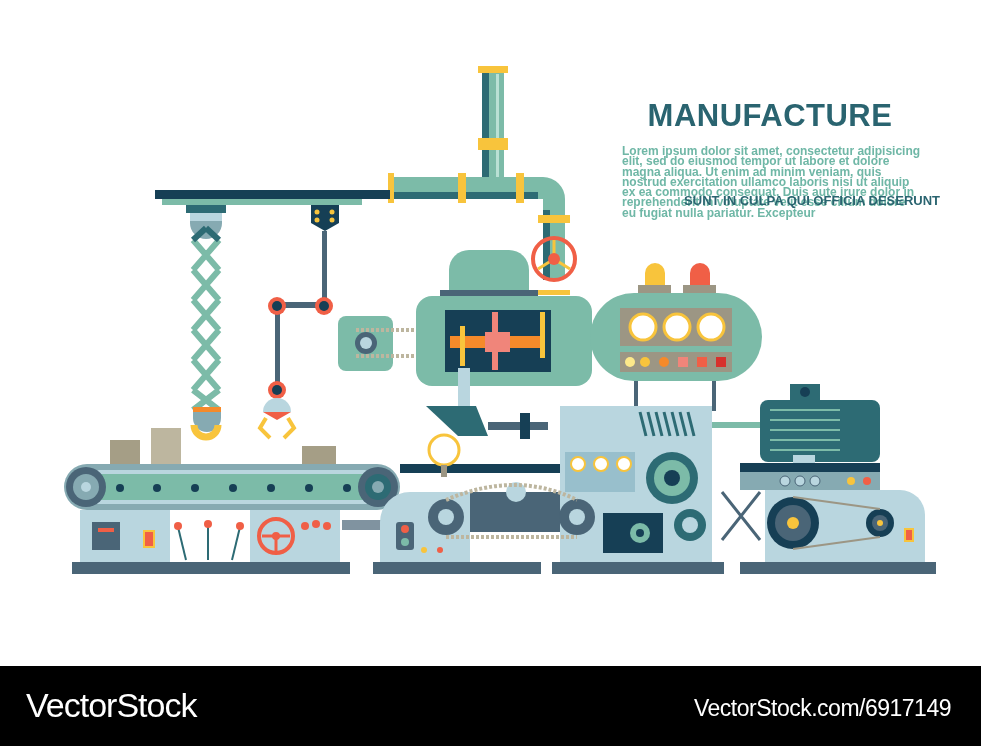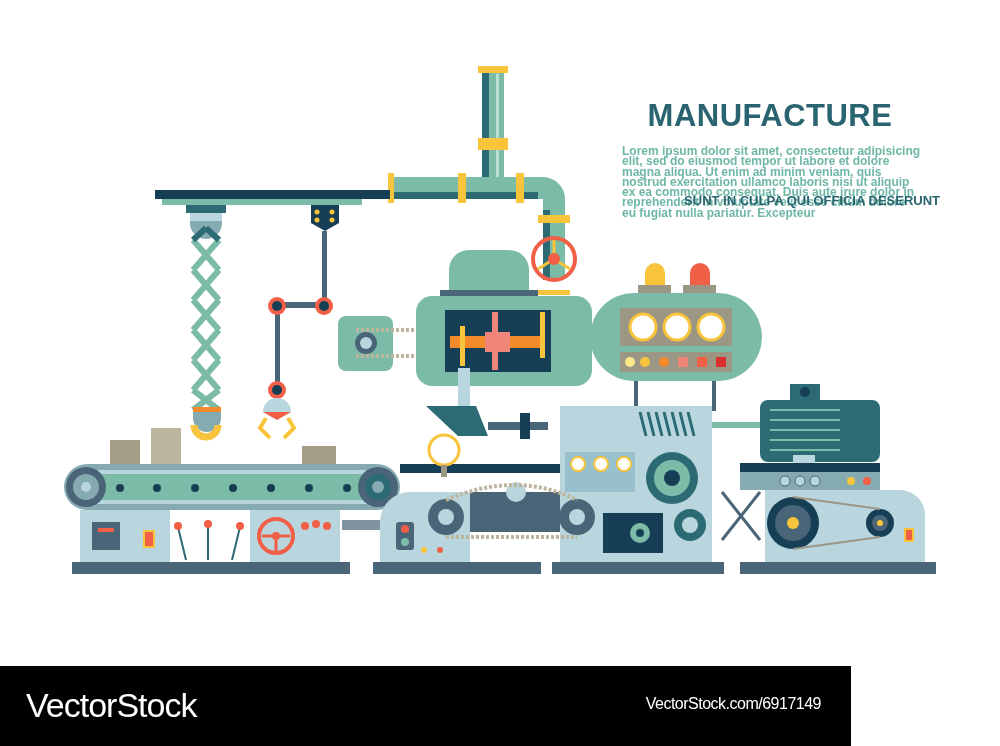--- a/index.html
+++ b/index.html
@@ -1,23 +1,23 @@
 <!DOCTYPE html>
 <html><head>
 <meta charset="utf-8">
 <style>
   html,body{margin:0;padding:0;}
   body{width:1000px;height:746px;background:#fff;position:relative;overflow:hidden;font-family:"Liberation Sans",sans-serif;}
   #art{position:absolute;left:0;top:0;width:1000px;height:666px;}
   .title{position:absolute;left:600px;top:98px;width:340px;text-align:center;font-family:"Liberation Sans",sans-serif;font-weight:bold;font-size:31px;color:#2a6470;letter-spacing:0.5px;}
   .lorem{position:absolute;left:622px;top:146px;width:300px;font-size:12px;line-height:10.3px;color:#6fb7a6;font-weight:bold;font-family:"Liberation Sans",sans-serif;}
   .sub{position:absolute;left:600px;top:193px;width:340px;text-align:right;font-size:13px;font-weight:bold;color:#2a6470;font-family:"Liberation Sans",sans-serif;}
-  .footer{position:absolute;left:0;top:666px;width:851px;height:80px;background:#000;}
+  .footer{position:absolute;left:0;top:666px;width:981px;height:80px;background:#000;}
   .brand{position:absolute;left:26px;top:20px;color:#fff;font-size:34px;font-family:"Liberation Sans",sans-serif;letter-spacing:-1px;}
-  .url{position:absolute;right:30px;top:29px;color:#fff;font-size:16px;font-family:"Liberation Sans",sans-serif;letter-spacing:-0.5px;}
+  .url{position:absolute;right:30px;top:29px;color:#fff;font-size:23px;font-family:"Liberation Sans",sans-serif;letter-spacing:-0.5px;}
 </style>
 </head>
 <body>
 
 <svg id="art" viewBox="0 0 1000 666" xmlns="http://www.w3.org/2000/svg">
 
   <g>
     <rect x="482" y="70" width="22" height="118" fill="#7cbba8"></rect>
     <rect x="482" y="70" width="7" height="118" fill="#2d6b74"></rect>
     <rect x="496" y="74" width="3" height="110" fill="#b9e0d4"></rect>

